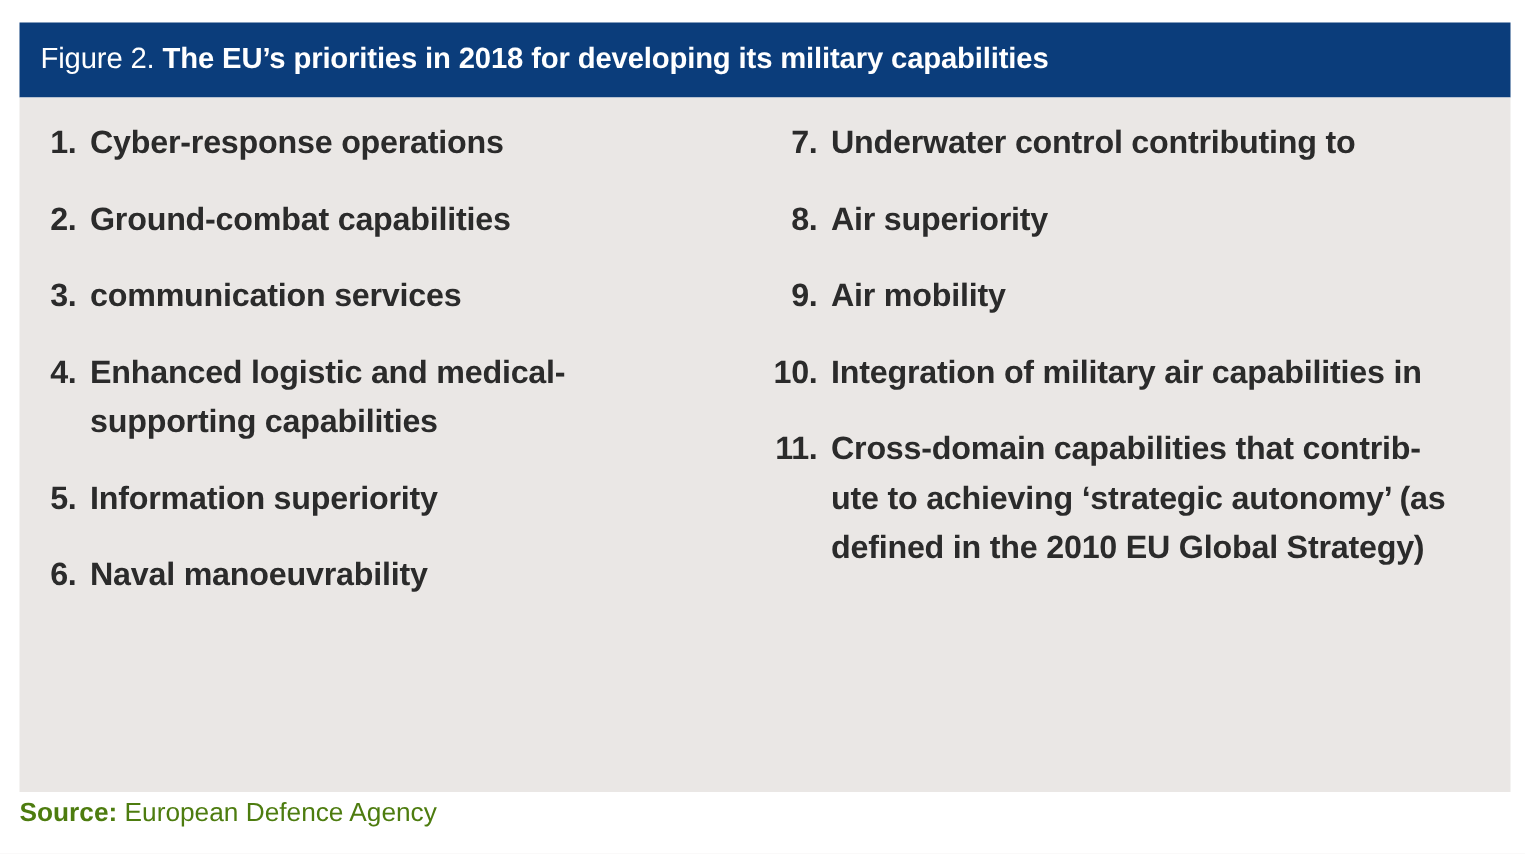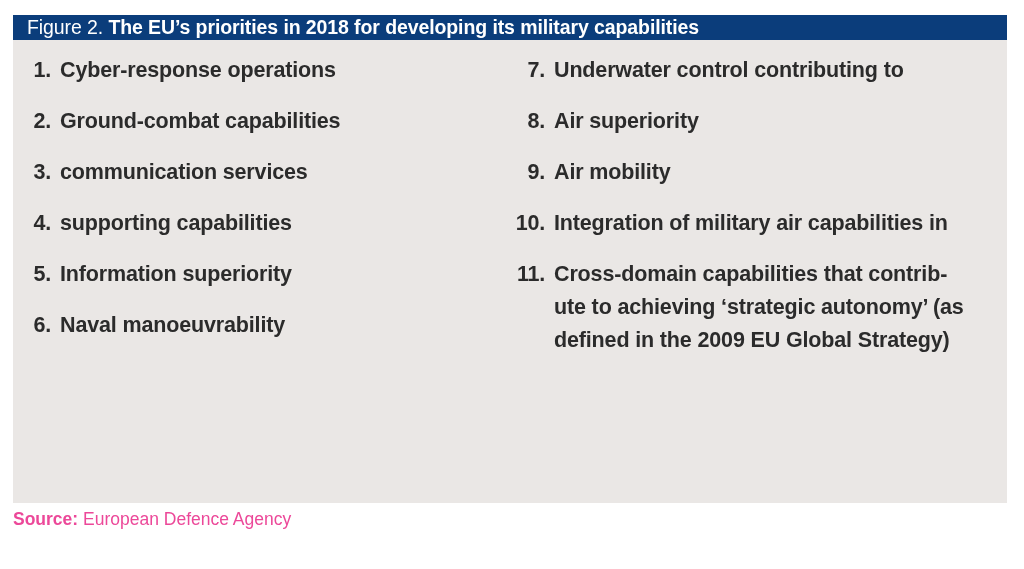--- a/index.html
+++ b/index.html
@@ -20,21 +20,21 @@
   .figure-wrap {
     position: absolute;
     left: 13px;
     top: 15px;
     width: 994px;
   }
 
   
   .figure-header {
     background: #0b3d7b;
-    height: 25px;
+    height: 50px;
     display: flex;
     align-items: center;
     padding: 0 0 0 14px;
     box-sizing: border-box;
   }
   .figure-header-text {
     color: #ffffff;
     font-size: 19.5px;
     letter-spacing: -0.1px;
     white-space: nowrap;
@@ -101,24 +101,24 @@
     font-weight: bold;
   }
   .priority-text .brk {
     display: block;
   }
 
   
   .source-line {
     position: absolute;
     left: 13px;
-    top: 508px;
+    top: 530px;
     font-size: 17.5px;
     line-height: 22px;
-    color: #ec4899;
+    color: #4d7c0f;
     white-space: nowrap;
   }
   .source-label {
     font-weight: 700;
   }
   .source-value {
     font-weight: 400;
   }
 </style>
 </head>
@@ -153,20 +153,21 @@
       <div class="priority-item">
         <span class="priority-num">3.</span>
         <span class="priority-text">
             <span class="brk">communication services</span>
           </span>
       </div>
 
       <div class="priority-item">
         <span class="priority-num">4.</span>
         <span class="priority-text">
+            <span class="brk">Enhanced logistic and medical-</span>
             <span class="brk">supporting capabilities</span>
           </span>
       </div>
 
       <div class="priority-item">
         <span class="priority-num">5.</span>
         <span class="priority-text">
             <span class="brk">Information superiority</span>
           </span>
       </div>
@@ -208,21 +209,21 @@
         <span class="priority-text">
             <span class="brk">Integration of military air capabilities in</span>
           </span>
       </div>
 
       <div class="priority-item">
         <span class="priority-num">11.</span>
         <span class="priority-text">
             <span class="brk">Cross-domain capabilities that contrib-</span>
             <span class="brk">ute to achieving ‘strategic autonomy’ (as</span>
-            <span class="brk">defined in the 2009 EU Global Strategy)</span>
+            <span class="brk">defined in the 2010 EU Global Strategy)</span>
           </span>
       </div>
 
     </div>
 
   </div>
 </div>
 
 <div class="source-line">
   <span class="source-label">Source:</span><span>&nbsp;</span><span class="source-value">European Defence Agency</span>

